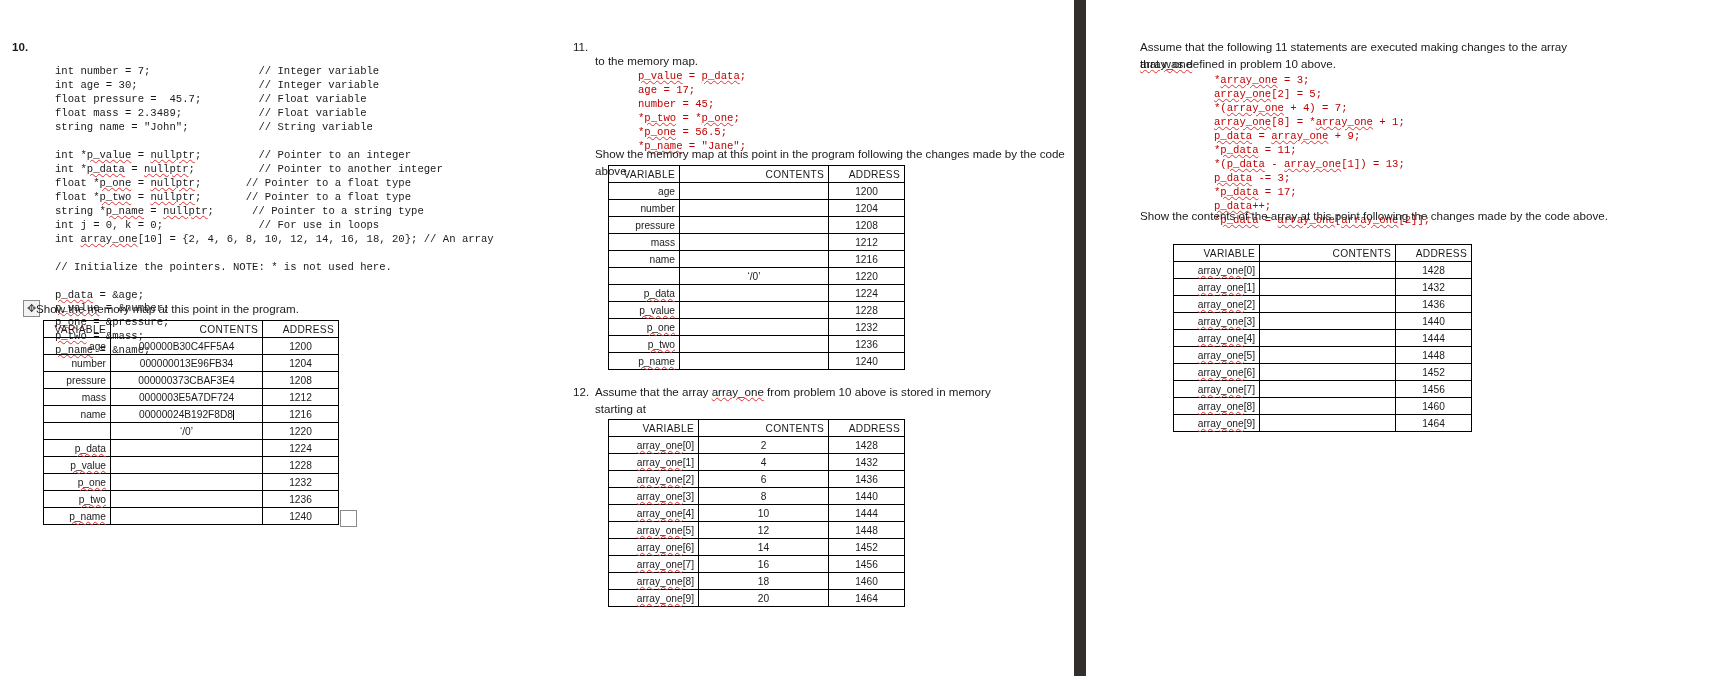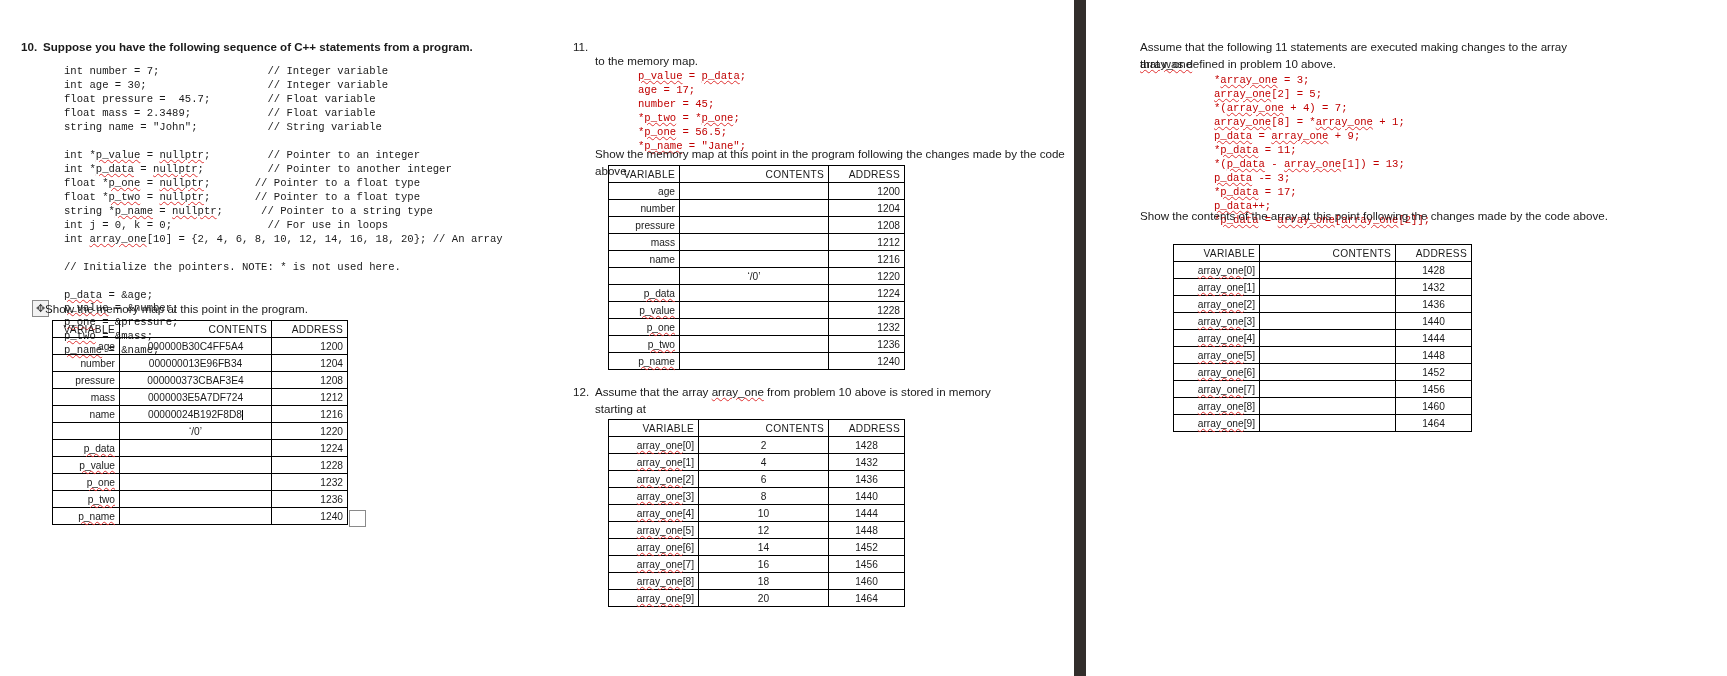--- a/index.html
+++ b/index.html
@@ -8,21 +8,21 @@
     background:#ffffff;
     font-family:"Liberation Sans", sans-serif;
     overflow:hidden;
     position:relative;
   }
   .gutter{position:absolute;top:0;bottom:0;background:#322e2b;}
   .gutter.g1{left:493px;width:12px;}
   .gutter.g2{left:1074px;width:12px;}
 
   .page{position:absolute;top:0;background:#ffffff;}
-  .page.p1{left:13px;width:493px;height:676px;padding-left:13px;}
+  .page.p1{left:4px;width:493px;height:676px;padding-left:13px;}
   .page.p2{left:505px;width:569px;height:676px;}
   .page.p3{left:1086px;width:641px;height:676px;}
 
   .prose{
     font-size:11.6px;color:#1a1a1a;line-height:1.5;
     font-family:"Liberation Sans", sans-serif;
   }
   .qnum{position:absolute;}
   .qbody{position:absolute;}
 
@@ -60,21 +60,21 @@
   table.mm td,table.mm th{
     border:1px solid #000;
     height:16px;
     padding:0 4px;
     font-weight:normal;
   }
   table.mm th{text-align:right;letter-spacing:.3px;margin-top:8px;}
   td.var{text-align:right;}
   td.cont{text-align:center;}
   td.cont.ctr{text-align:center;}
-  td.addr{text-align:right;padding-left:5px;}
+  td.addr{text-align:center;padding-left:5px;}
   td.addr.ctr{text-align:center;padding-left:4px;}
 
   .handle{
     position:absolute;
     width:15px;height:15px;
     border:1px solid #8a8a8a;
     background:#f2f2f2;
     display:flex;align-items:center;justify-content:center;
     font-size:11px;color:#444;line-height:1;
   }
@@ -90,21 +90,20 @@
 </style>
 </head>
 <body>
 
 <div class="gutter g1"></div>
 <div class="gutter g2"></div>
 
 <div class="page p1">
 
   <div class="prose qnum" style="left:8px;top:38px;font-weight:bold;">10.</div>
-  <div class="prose qbody" style="left:30px;top:38px;font-weight:bold;width:440px;">Suppose you have the following sequence of C++ statements from a program.</div>
 
   <div class="code" style="position:absolute;left:43px;top:65px;margin-left:8px;"><span>int number = 7;                 // Integer variable
 int age = 30;                   // Integer variable
 float pressure </span><span class="bluemark">=  45.7</span><span>;         // Float variable
 float mass = 2.3489;            // Float variable
 string name = "John";           // String variable
 
 int *</span><span class="sq">p_value</span><span> = </span><span class="sq">nullptr</span><span>;         // Pointer to an integer
 int *</span><span class="sq">p_data</span><span> = </span><span class="sq">nullptr</span><span>;          // Pointer to another integer
 float *</span><span class="sq">p_one</span><span> = </span><span class="sq">nullptr</span><span>;       // Pointer to a float type

